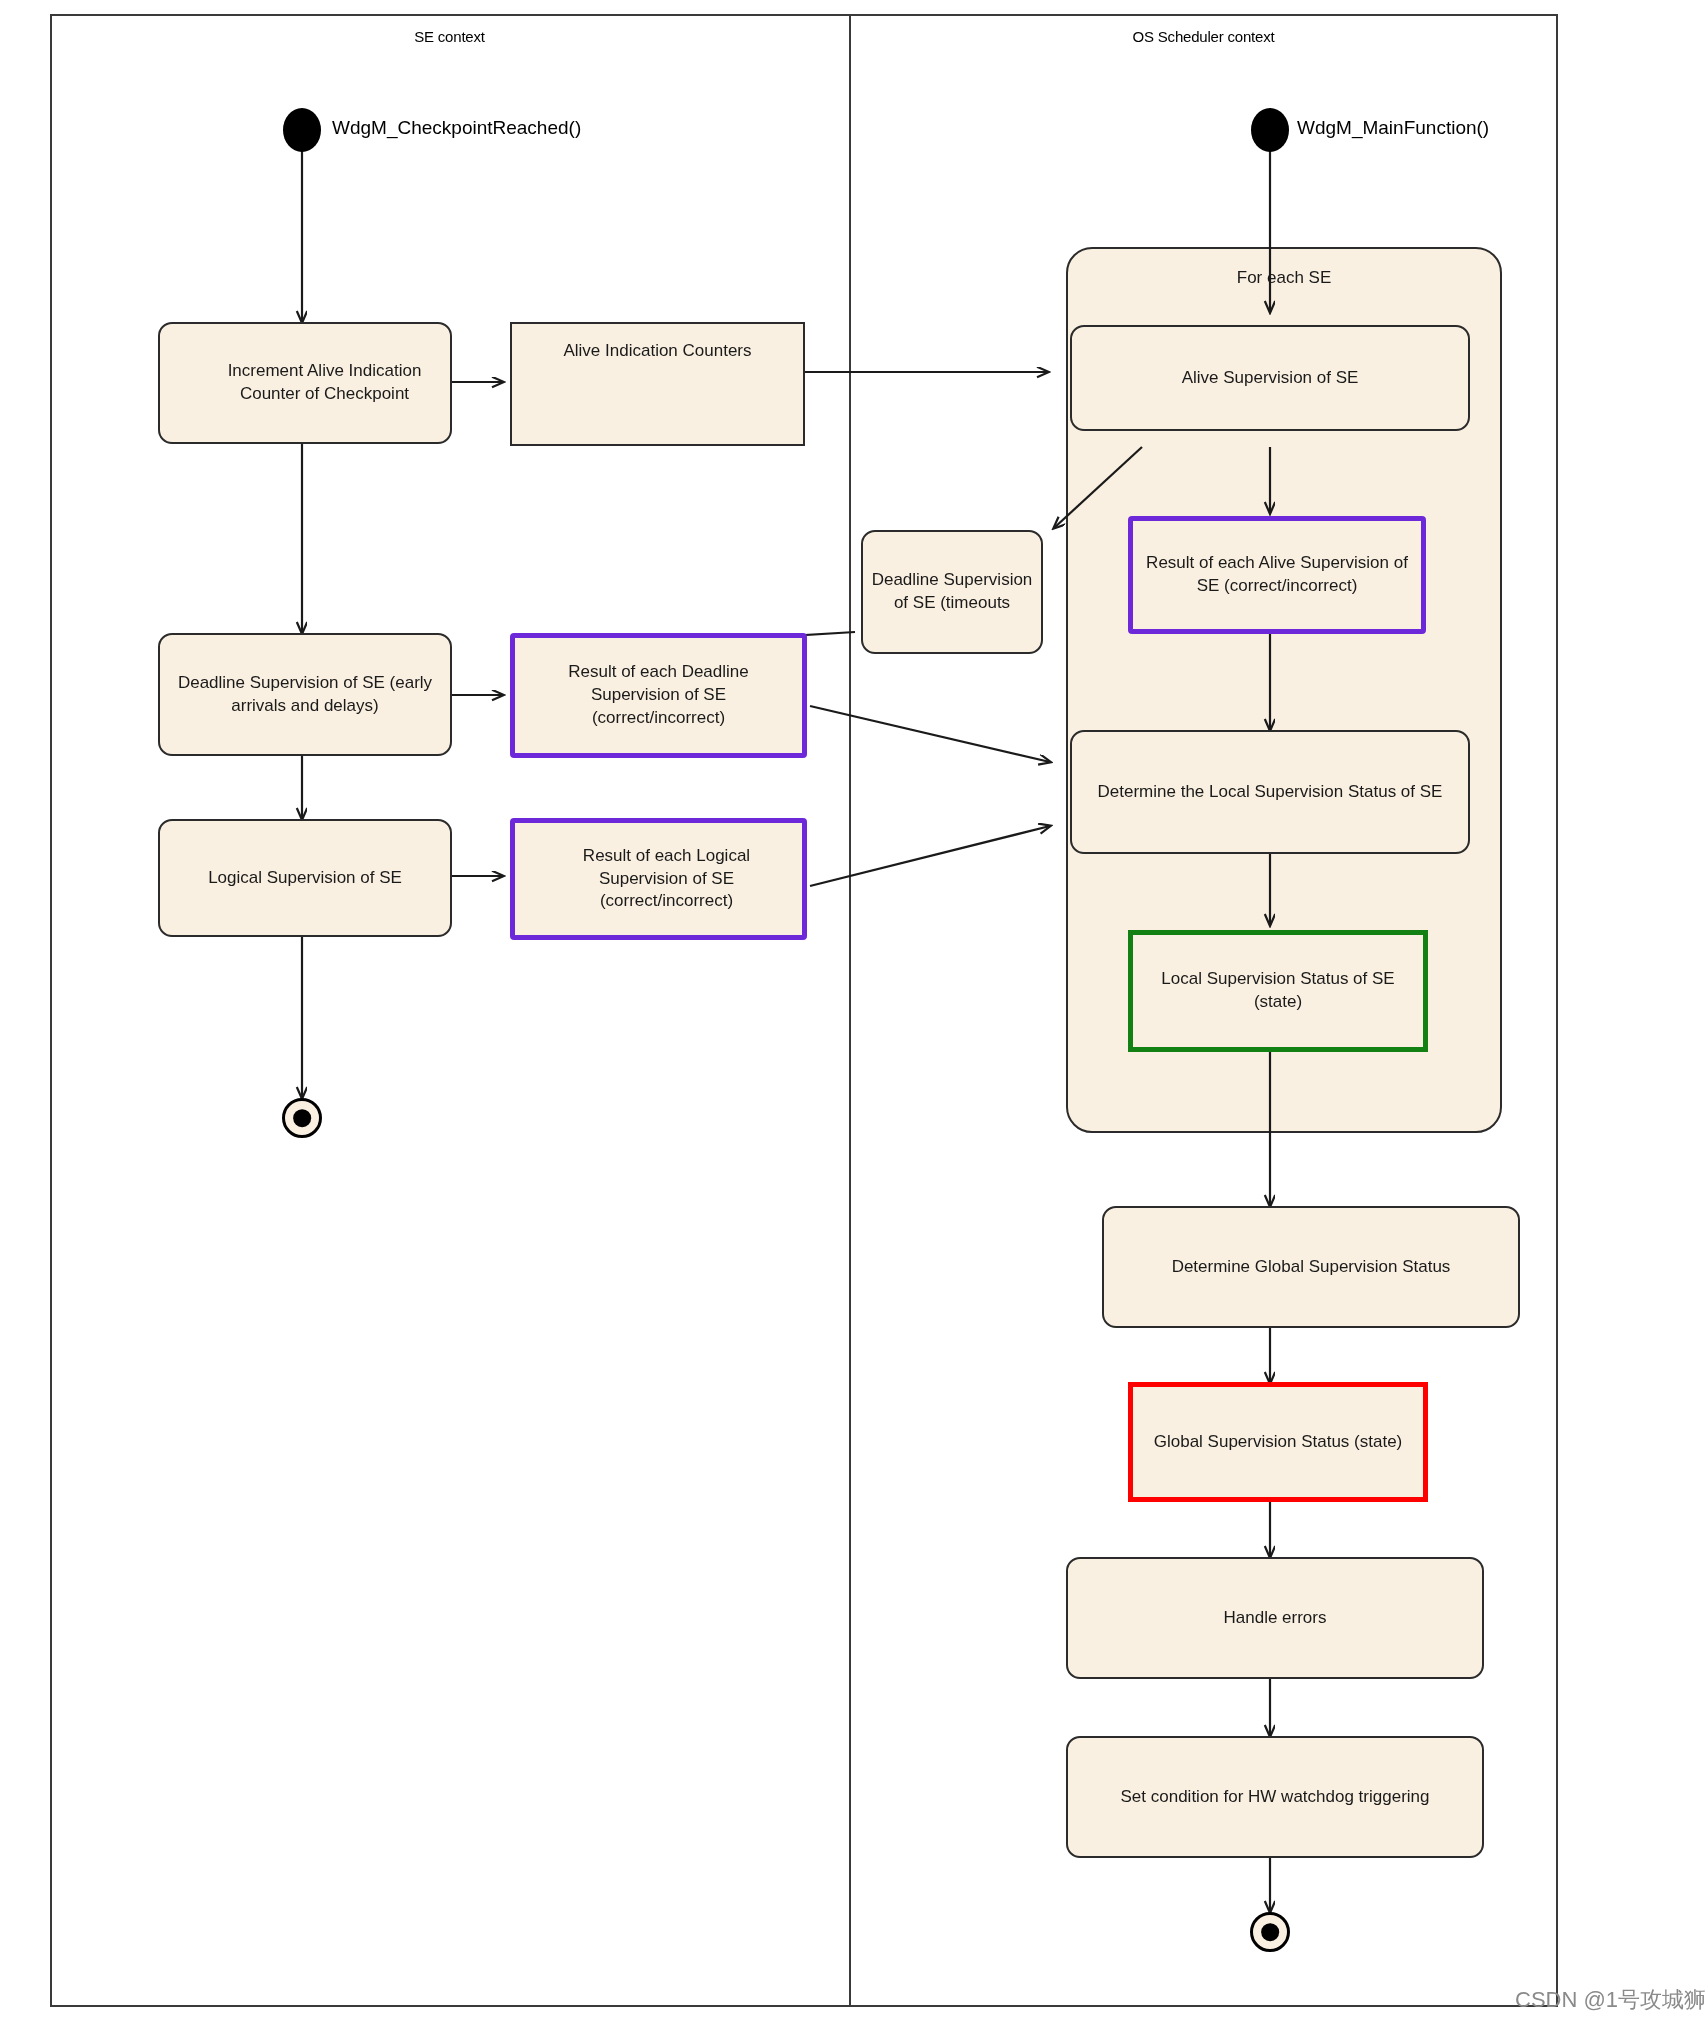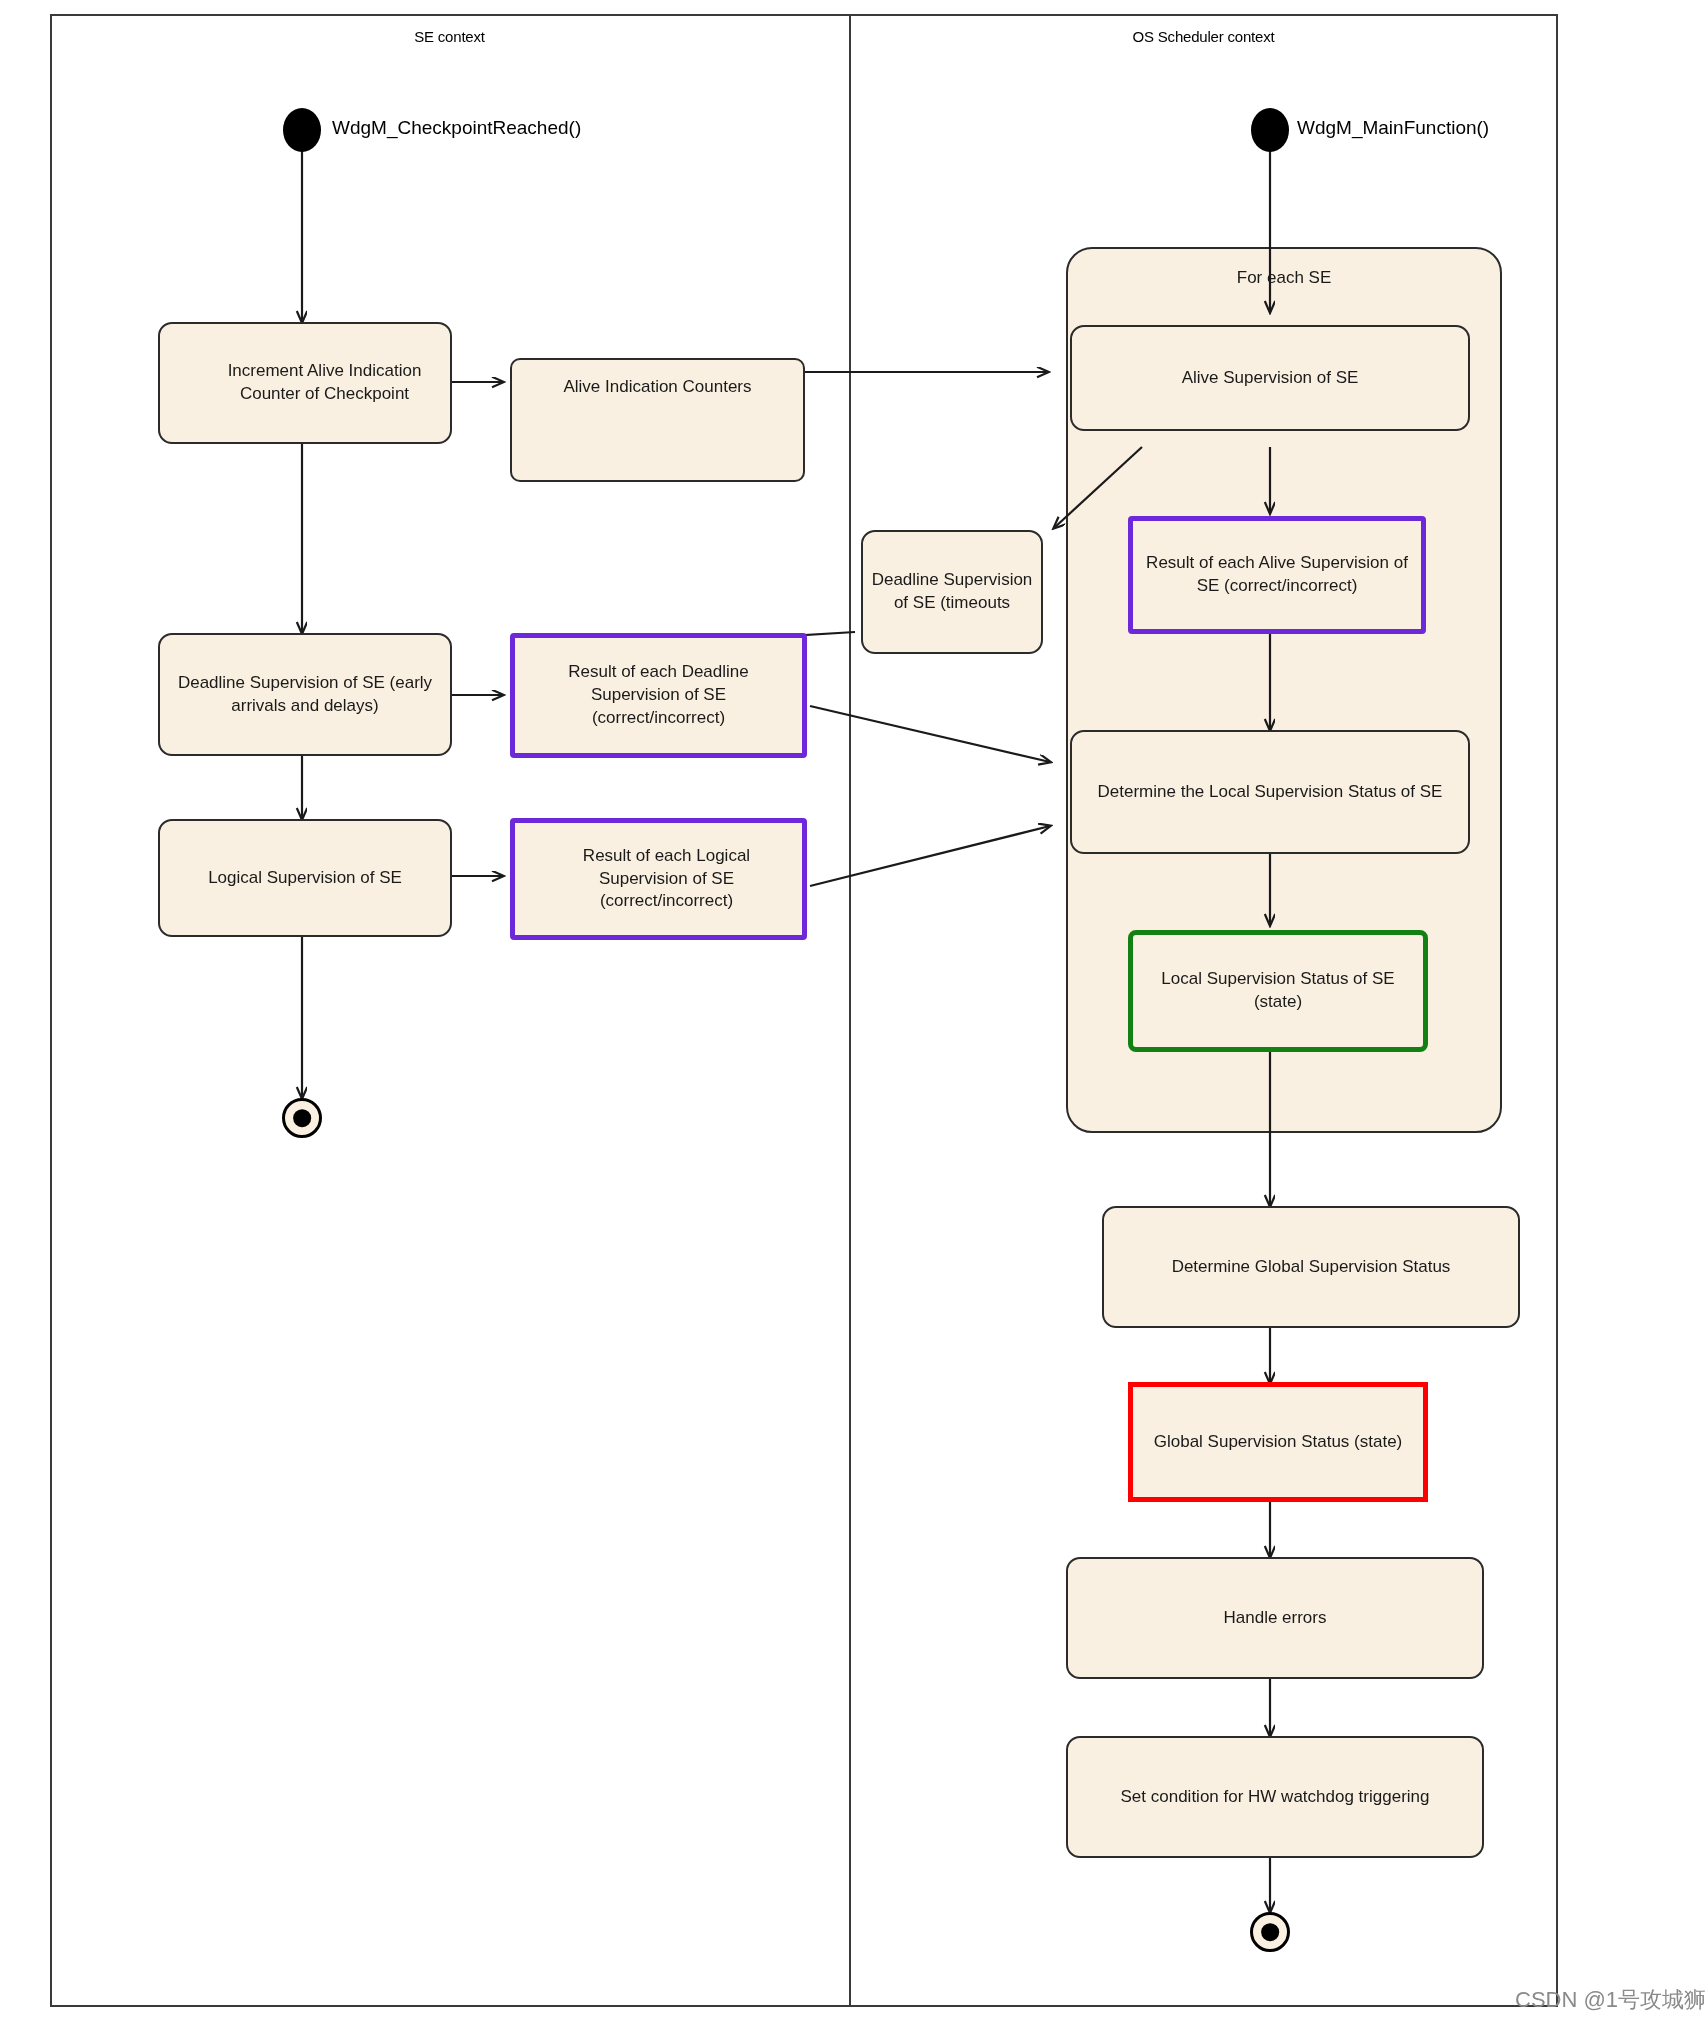--- a/index.html
+++ b/index.html
@@ -11,23 +11,23 @@
   .lane-divider{position:absolute;width:2px;background:#3a3a3a;}
   .lane-title{position:absolute;text-align:center;font-size:15px;color:#000;
               letter-spacing:-0.2px;white-space:nowrap;}
 
   
   .node{position:absolute;box-sizing:border-box;background:#faf0e1;
         border:2px solid #2b2b2b;display:flex;align-items:center;
         justify-content:center;text-align:center;color:#1a1a1a;
         font-size:17px;line-height:1.35;padding:4px 8px;}
   .rounded{border-radius:14px;}
-  .square{border-radius:10px;margin-top:36px;}
+  .square{border-radius:0;}
   .obj-blue{border:5px solid #6d28d9;border-radius:4px;}
-  .obj-green{border:5px solid #128012;border-radius:8px;}
+  .obj-green{border:5px solid #128012;border-radius:0;}
   .obj-red{border:5px solid #ff0000;border-radius:0;}
 
   .group-box{position:absolute;box-sizing:border-box;background:#faf0e1;
              border:2px solid #2b2b2b;border-radius:26px;}
   .group-label{position:absolute;font-size:17px;color:#1a1a1a;text-align:center;
                white-space:nowrap;}
 
   
   .init-node{position:absolute;background:#000;border-radius:50%;}
   .final-node{position:absolute;border:3px solid #000;border-radius:50%;

